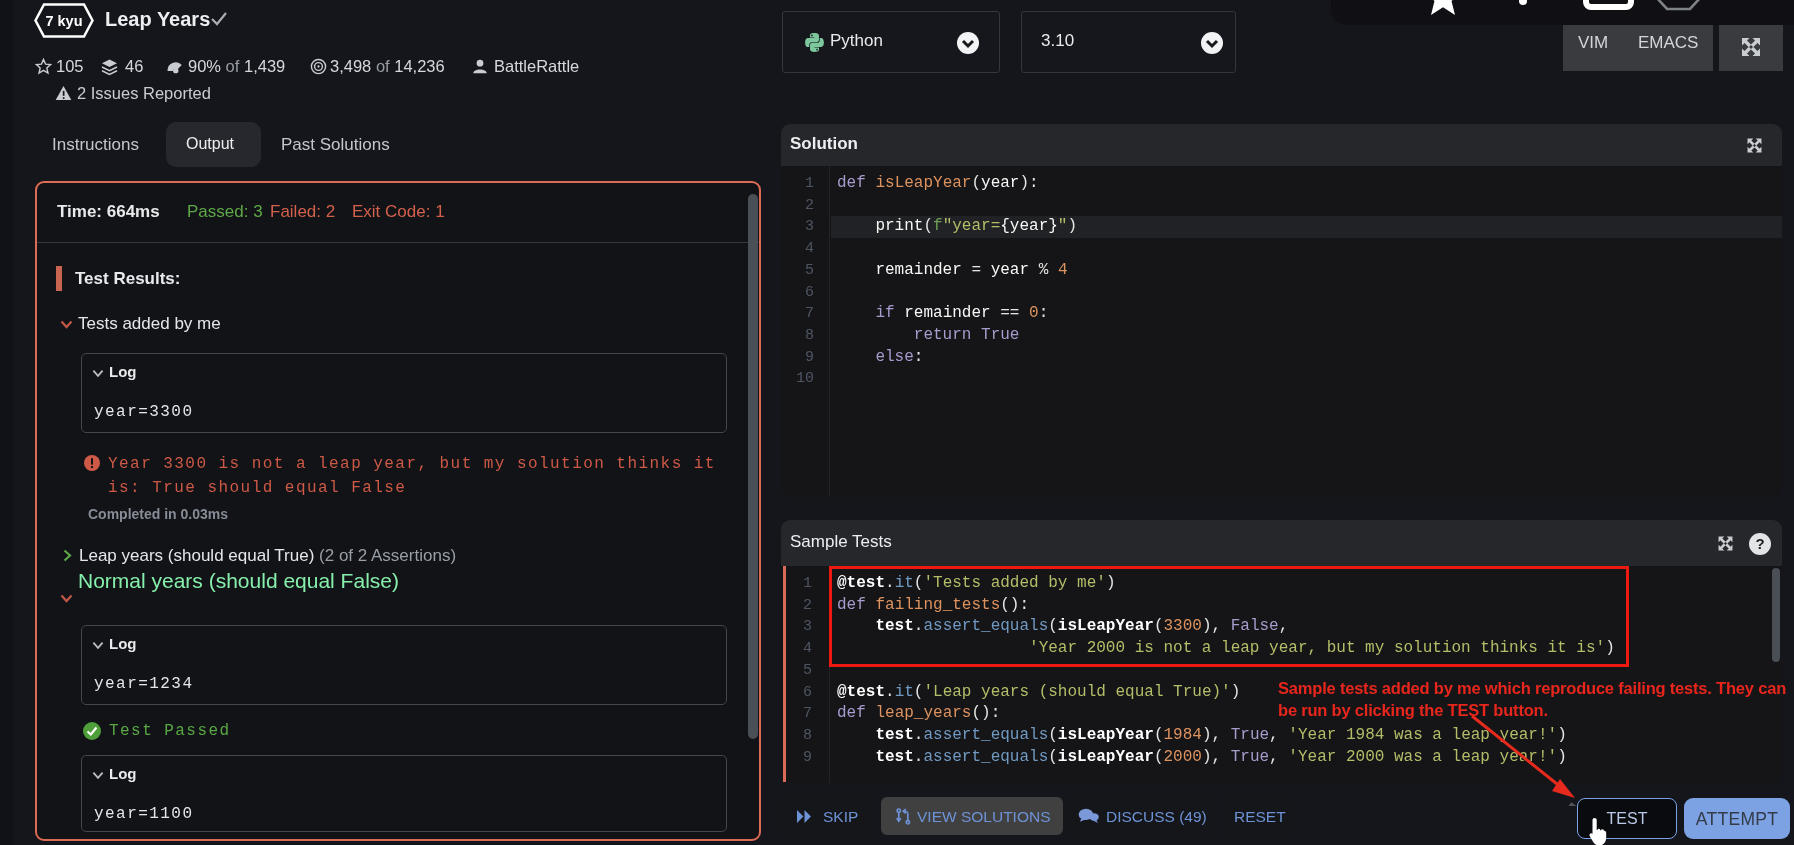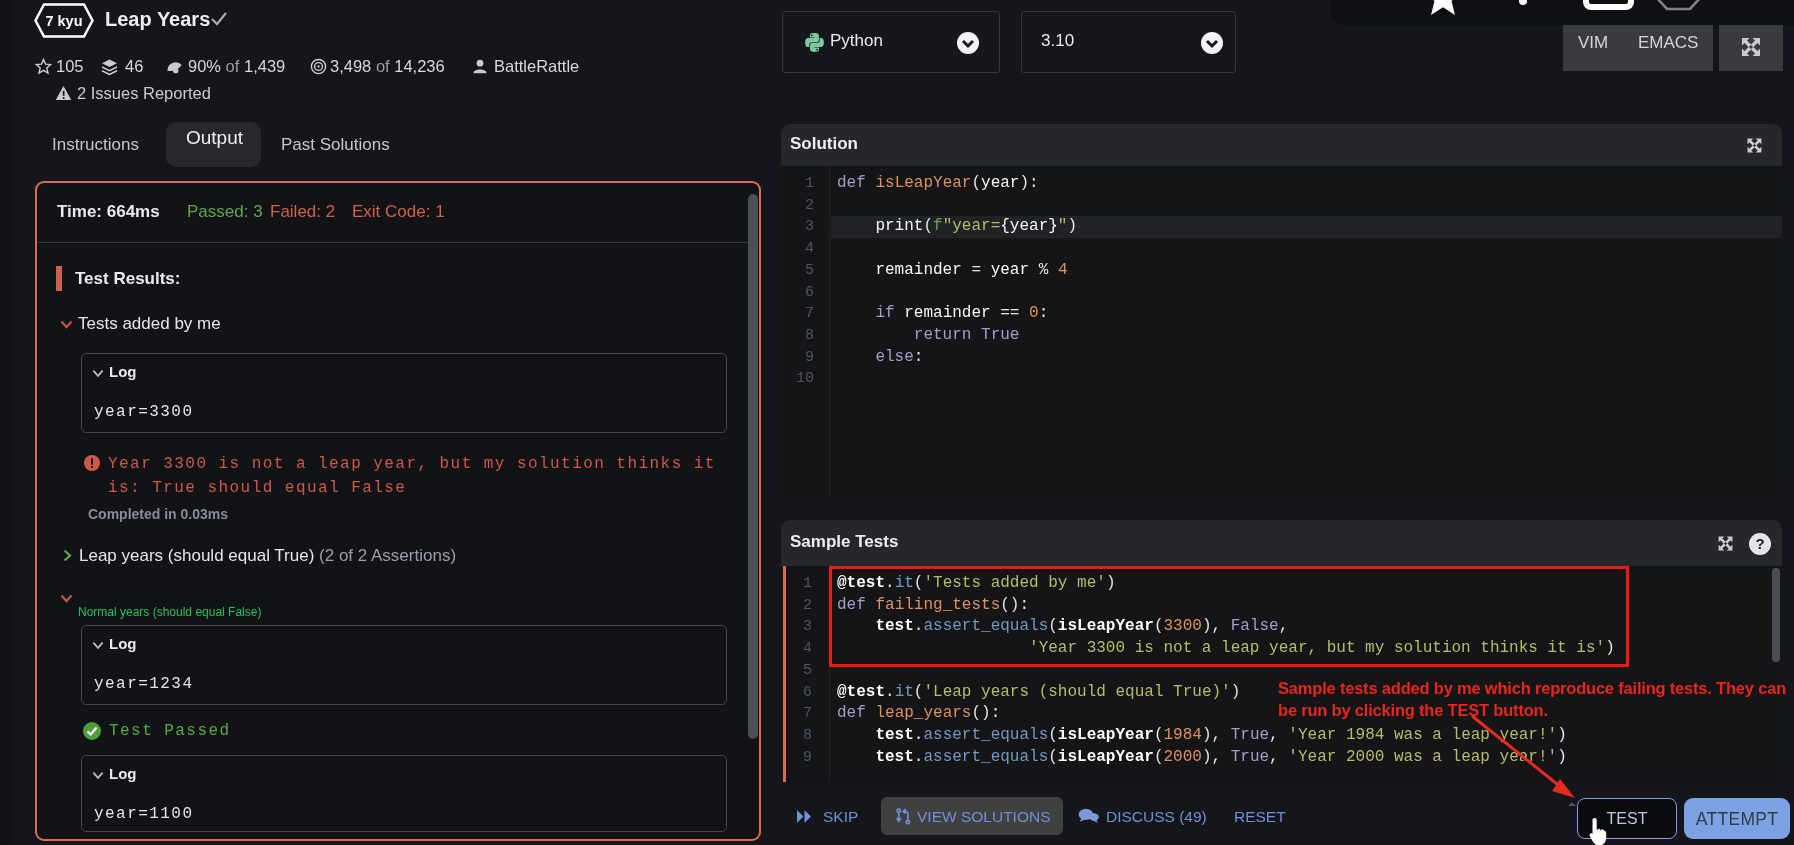--- a/index.html
+++ b/index.html
@@ -66,21 +66,21 @@
     <svg class="abs" style="left:55px;top:1px;" width="17" height="16" viewBox="0 0 24 22">
         <path d="M12 1 L23 21 L1 21 Z" fill="#c9ccd1"></path>
         <rect x="11" y="8" width="2.4" height="7" fill="#16171b"></rect>
         <rect x="11" y="17" width="2.4" height="2.4" fill="#16171b"></rect>
       </svg>
     <span class="abs" style="left:77px;top:0;">2 Issues Reported</span>
   </div>
 
   <div class="abs" style="left:166px;top:122px;width:95px;height:45px;background:#26282d;border-radius:10px;"></div>
   <div class="abs" style="left:52px;top:135px;font-size:17px;color:#c3c7cc;">Instructions</div>
-  <div class="abs" style="left:186px;top:127px;font-size:19px;color:#eceef0;text-align:right;">Output</div>
+  <div class="abs" style="left:186px;top:135px;font-size:16px;color:#eceef0;text-align:right;">Output</div>
   <div class="abs" style="left:281px;top:135px;font-size:17px;color:#c3c7cc;">Past Solutions</div>
 
   <div class="abs" style="left:35px;top:181px;width:726px;height:660px;background:#121317;border:2px solid #dc6b55;border-radius:9px;overflow:hidden;">
 
     <div class="abs" style="left:20px;top:19px;font-size:17px;color:#e8eaec;font-weight:bold;">Time: 664ms</div>
     <div class="abs" style="left:150px;top:19px;font-size:17px;color:#5fa847;">Passed: 3</div>
     <div class="abs" style="left:233px;top:19px;font-size:17px;color:#d2604b;">Failed: 2</div>
     <div class="abs" style="left:315px;top:19px;font-size:17px;color:#d2604b;">Exit Code: 1</div>
     <div class="abs" style="left:0;top:59px;width:726px;height:1px;background:#35383d;"></div>
 
@@ -111,21 +111,21 @@
     <div class="abs" style="left:51px;top:323px;font-size:14px;font-weight:bold;color:#868d97;">Completed in 0.03ms</div>
 
     <svg class="abs" style="left:26px;top:366px;" width="9" height="13" viewBox="0 0 9 13">
         <path d="M1.5 1.5 L7 6.5 L1.5 11.5" fill="none" stroke="#5fa847" stroke-width="2.2"></path>
       </svg>
     <div class="abs" style="left:42px;top:363px;font-size:17px;color:#e4e6e9;">Leap years (should equal True) <span style="color:#999fa7;">(2 of 2 Assertions)</span></div>
 
     <svg class="abs" style="left:23px;top:411px;" width="13" height="9" viewBox="0 0 13 9">
         <path d="M1.5 1.5 L6.5 7 L11.5 1.5" fill="none" stroke="#c15747" stroke-width="2.2"></path>
       </svg>
-    <div class="abs" style="left:41px;top:422px;font-size:12px;color:#22c55e;">Normal years (should equal False)</div>
+    <div class="abs" style="left:41px;top:386px;font-size:21px;color:#86efac;">Normal years (should equal False)</div>
 
     <div class="abs" style="left:44px;top:442px;width:646px;height:80px;border:1px solid #43464c;border-radius:5px;">
       <svg class="abs" style="left:10px;top:15px;" width="12" height="9" viewBox="0 0 13 9">
           <path d="M1.5 1.5 L6.5 7 L11.5 1.5" fill="none" stroke="#b9bcc1" stroke-width="2"></path>
         </svg>
       <div class="abs" style="left:27px;top:9px;font-size:15px;font-weight:bold;color:#e8eaec;">Log</div>
       <div class="abs mono" style="left:12px;top:49px;font-size:16px;letter-spacing:1.45px;color:#e4e6e8;">year=1234</div>
     </div>
 
     <svg class="abs" style="left:46px;top:539px;" width="18" height="18" viewBox="0 0 18 18">
@@ -213,21 +213,21 @@
       <div class="codeline" style="top:43.4px;">    <span class="vr">print</span><span class="pl">(</span><span style="color:#6f9e55;">f</span><span class="st">"year=</span><span class="vr">{year}</span><span class="st">"</span><span class="pl">)</span></div>
       <div class="codeline" style="top:86.8px;">    <span class="vr">remainder</span> <span class="pl">=</span> <span class="vr">year</span> <span class="pl">%</span> <span class="nm">4</span></div>
       <div class="codeline" style="top:130.2px;">    <span class="kw">if</span> <span class="vr">remainder</span> <span class="pl">==</span> <span class="nm">0</span><span class="pl">:</span></div>
       <div class="codeline" style="top:152px;">        <span class="kw">return</span> <span class="kw">True</span></div>
       <div class="codeline" style="top:173.6px;">    <span class="kw">else</span><span class="pl">:</span></div>
     </div>
   </div>
 
   <div class="abs" style="left:781px;top:520px;width:1001px;height:263px;background:#151518;border-radius:9px;overflow:hidden;">
     <div class="abs" style="left:0;top:0;width:1001px;height:46px;background:#25272b;"></div>
-    <div class="abs" style="left:9px;top:12px;font-size:17px;font-weight:bold;color:#eceef0;">Sample Tests</div>
+    <div class="abs" style="left:9px;top:12px;font-size:17px;font-weight:normal;color:#eceef0;">Sample Tests</div>
     <svg class="abs" style="left:936px;top:15px;" width="17" height="17" viewBox="0 0 22 22">
       <path d="M2 2 L9.5 2 L2 9.5 Z M20 2 L20 9.5 L12.5 2 Z M2 20 L2 12.5 L9.5 20 Z M20 20 L12.5 20 L20 12.5 Z" fill="#c9ccd1"></path>
       <path d="M4 4 L10 10 M18 4 L12 10 M4 18 L10 12 M18 18 L12 12" stroke="#c9ccd1" stroke-width="3.4"></path>
     </svg>
     <svg class="abs" style="left:968px;top:13px;" width="22" height="22" viewBox="0 0 22 22">
         <circle cx="11" cy="11" r="11" fill="#e2e4e6"></circle>
         <text x="11" y="16" text-anchor="middle" font-size="15" font-weight="bold" fill="#1c1d21" font-family="Liberation Sans">?</text>
       </svg>
 
     <div class="abs" style="left:0;top:46px;width:49px;height:217px;border-right:1px solid #222327;"></div>
@@ -239,21 +239,21 @@
         <div class="num" style="top:86.8px;">5</div>
         <div class="num" style="top:108.5px;">6</div>
         <div class="num" style="top:130.2px;">7</div>
         <div class="num" style="top:152px;">8</div>
         <div class="num" style="top:173.6px;">9</div>
     </div>
     <div class="abs" style="left:56px;top:53px;width:940px;height:200px;">
       <div class="codeline" style="top:0;"><span class="vb">@test</span><span class="pl">.</span><span class="bl">it</span><span class="pl">(</span><span class="st">'Tests added by me'</span><span class="pl">)</span></div>
       <div class="codeline" style="top:21.7px;"><span class="kw">def</span> <span class="fn">failing_tests</span><span class="pl">():</span></div>
       <div class="codeline" style="top:43.4px;">    <span class="vb">test</span><span class="pl">.</span><span class="bl">assert_equals</span><span class="pl">(</span><span class="vb">isLeapYear</span><span class="pl">(</span><span class="nm">3300</span><span class="pl">),</span> <span class="kw">False</span><span class="pl">,</span></div>
-      <div class="codeline" style="top:65.1px;">                    <span class="st">'Year 3300 is not a leap year, but my solution thinks it is'</span><span class="pl">)</span></div>
+      <div class="codeline" style="top:65.1px;">                    <span class="st">'Year 2000 is not a leap year, but my solution thinks it is'</span><span class="pl">)</span></div>
       <div class="codeline" style="top:130.2px;"><span class="kw">def</span> <span class="fn">leap_years</span><span class="pl">():</span></div>
       <div class="codeline" style="top:108.5px;"><span class="vb">@test</span><span class="pl">.</span><span class="bl">it</span><span class="pl">(</span><span class="st">'Leap years (should equal True)'</span><span class="pl">)</span></div>
       <div class="codeline" style="top:152px;">    <span class="vb">test</span><span class="pl">.</span><span class="bl">assert_equals</span><span class="pl">(</span><span class="vb">isLeapYear</span><span class="pl">(</span><span class="nm">1984</span><span class="pl">),</span> <span class="kw">True</span><span class="pl">,</span> <span class="st">'Year 1984 was a leap year!'</span><span class="pl">)</span></div>
       <div class="codeline" style="top:173.6px;">    <span class="vb">test</span><span class="pl">.</span><span class="bl">assert_equals</span><span class="pl">(</span><span class="vb">isLeapYear</span><span class="pl">(</span><span class="nm">2000</span><span class="pl">),</span> <span class="kw">True</span><span class="pl">,</span> <span class="st">'Year 2000 was a leap year!'</span><span class="pl">)</span></div>
     </div>
 
     <div class="abs" style="left:991px;top:48px;width:8px;height:94px;background:#4a4e55;border-radius:4px;"></div>
   </div>
 
   <div class="abs" style="left:783px;top:566px;width:2.5px;height:216px;background:#d96a55;"></div>

